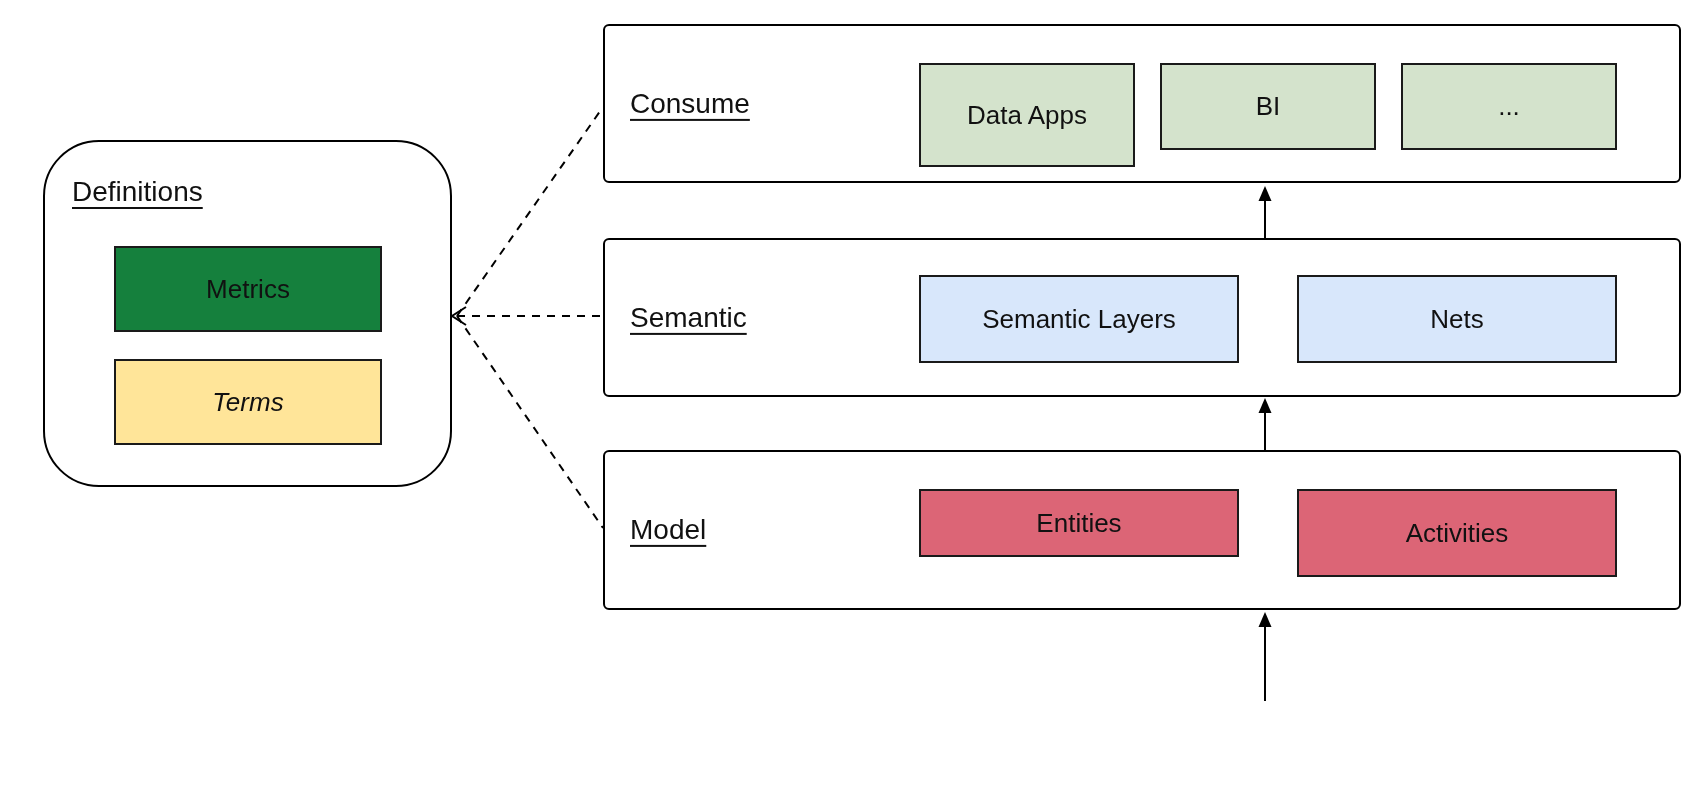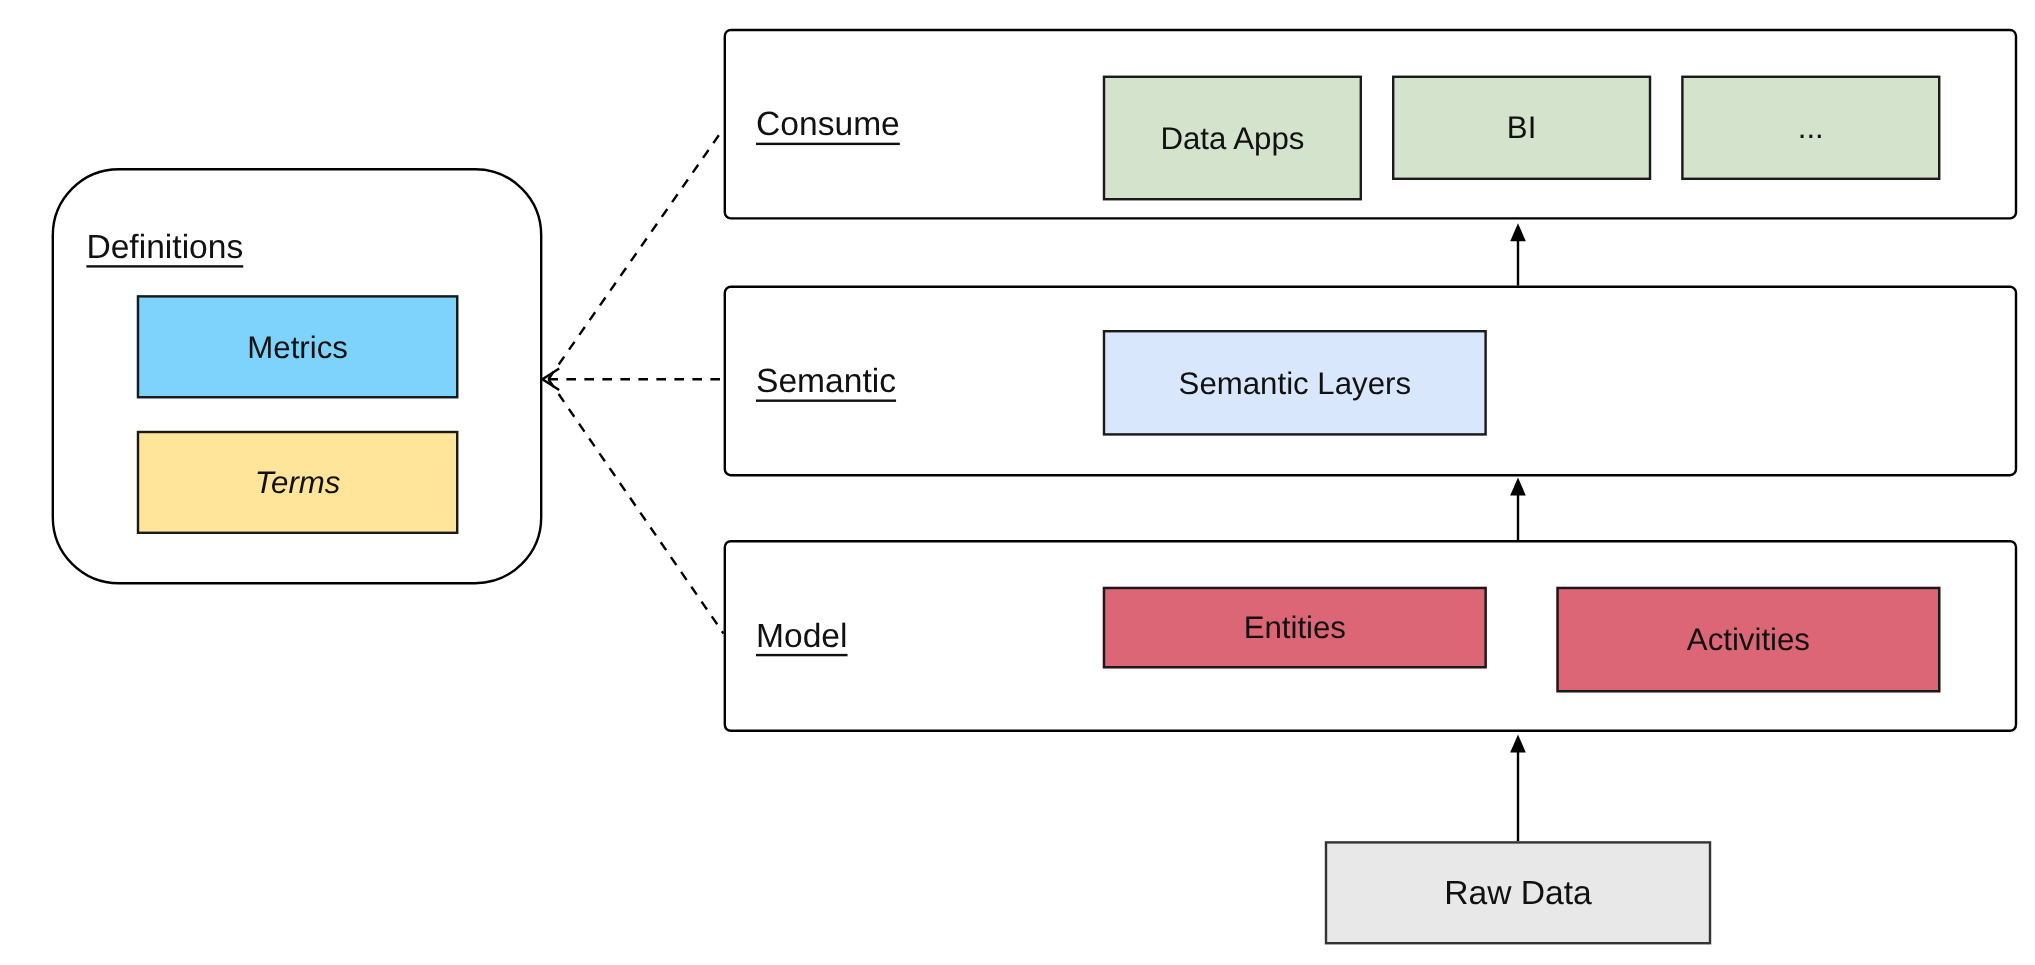--- a/index.html
+++ b/index.html
@@ -50,21 +50,21 @@
     text-decoration-thickness: 2px;
     white-space: nowrap;
   }
   .row-title {
     left: 25px;
     top: 50%;
     transform: translateY(-50%);
   }
   .def-title {
     left: 27px;
-    top: 48px;
+    top: 34px;
     text-align: center;
   }
   .box {
     position: absolute;
     border: 2px solid #1a1a1a;
     box-sizing: border-box;
     display: flex;
     align-items: center;
     justify-content: center;
     font-size: 26px;
@@ -115,21 +115,21 @@
 
     <line x1="1265" y1="450" x2="1265" y2="412" stroke="#000000" stroke-width="2"></line>
     <polygon points="1265,398 1258.5,413 1271.5,413" fill="#000000"></polygon>
 
     <line x1="1265" y1="701" x2="1265" y2="626" stroke="#000000" stroke-width="2"></line>
     <polygon points="1265,612 1258.5,627 1271.5,627" fill="#000000"></polygon>
   </svg>
 
   <div class="panel definitions-panel">
     <div class="panel-title def-title">Definitions</div>
-    <div class="box box-metrics" style="background-color: #7dd3fc;">
+    <div class="box box-metrics" style="background-color: #15803d;">
       <span>Metrics</span>
     </div>
     <div class="box box-terms" style="background-color: rgb(255, 229, 153); font-style: italic;">
       <span>Terms</span>
     </div>
   </div>
 
   <div class="panel row-panel row-consume">
     <div class="panel-title row-title">Consume</div>
     <div class="box box-dataapps" style="background-color: rgb(212, 227, 204);">
@@ -141,29 +141,29 @@
     <div class="box box-more" style="background-color: rgb(212, 227, 204);">
       <span>...</span>
     </div>
   </div>
 
   <div class="panel row-panel row-express">
     <div class="panel-title row-title">Semantic</div>
     <div class="box box-semantic" style="background-color: rgb(216, 231, 251);">
       <span>Semantic Layers</span>
     </div>
+    <div class="box box-nets" style="background-color: rgb(216, 231, 251);">
+      <span>Nets</span>
+    </div>
   </div>
 
   <div class="panel row-panel row-model">
     <div class="panel-title row-title">Model</div>
     <div class="box box-entities" style="background-color: rgb(220, 101, 118);">
       <span>Entities</span>
     </div>
     <div class="box box-activities" style="background-color: rgb(220, 101, 118);">
       <span>Activities</span>
     </div>
   </div>
 
-  <div class="box-rawdata" style="background-color: rgb(232, 232, 232);">
-    <span>Raw Data</span>
-  </div>
 
 </div>
 
 </body></html>

